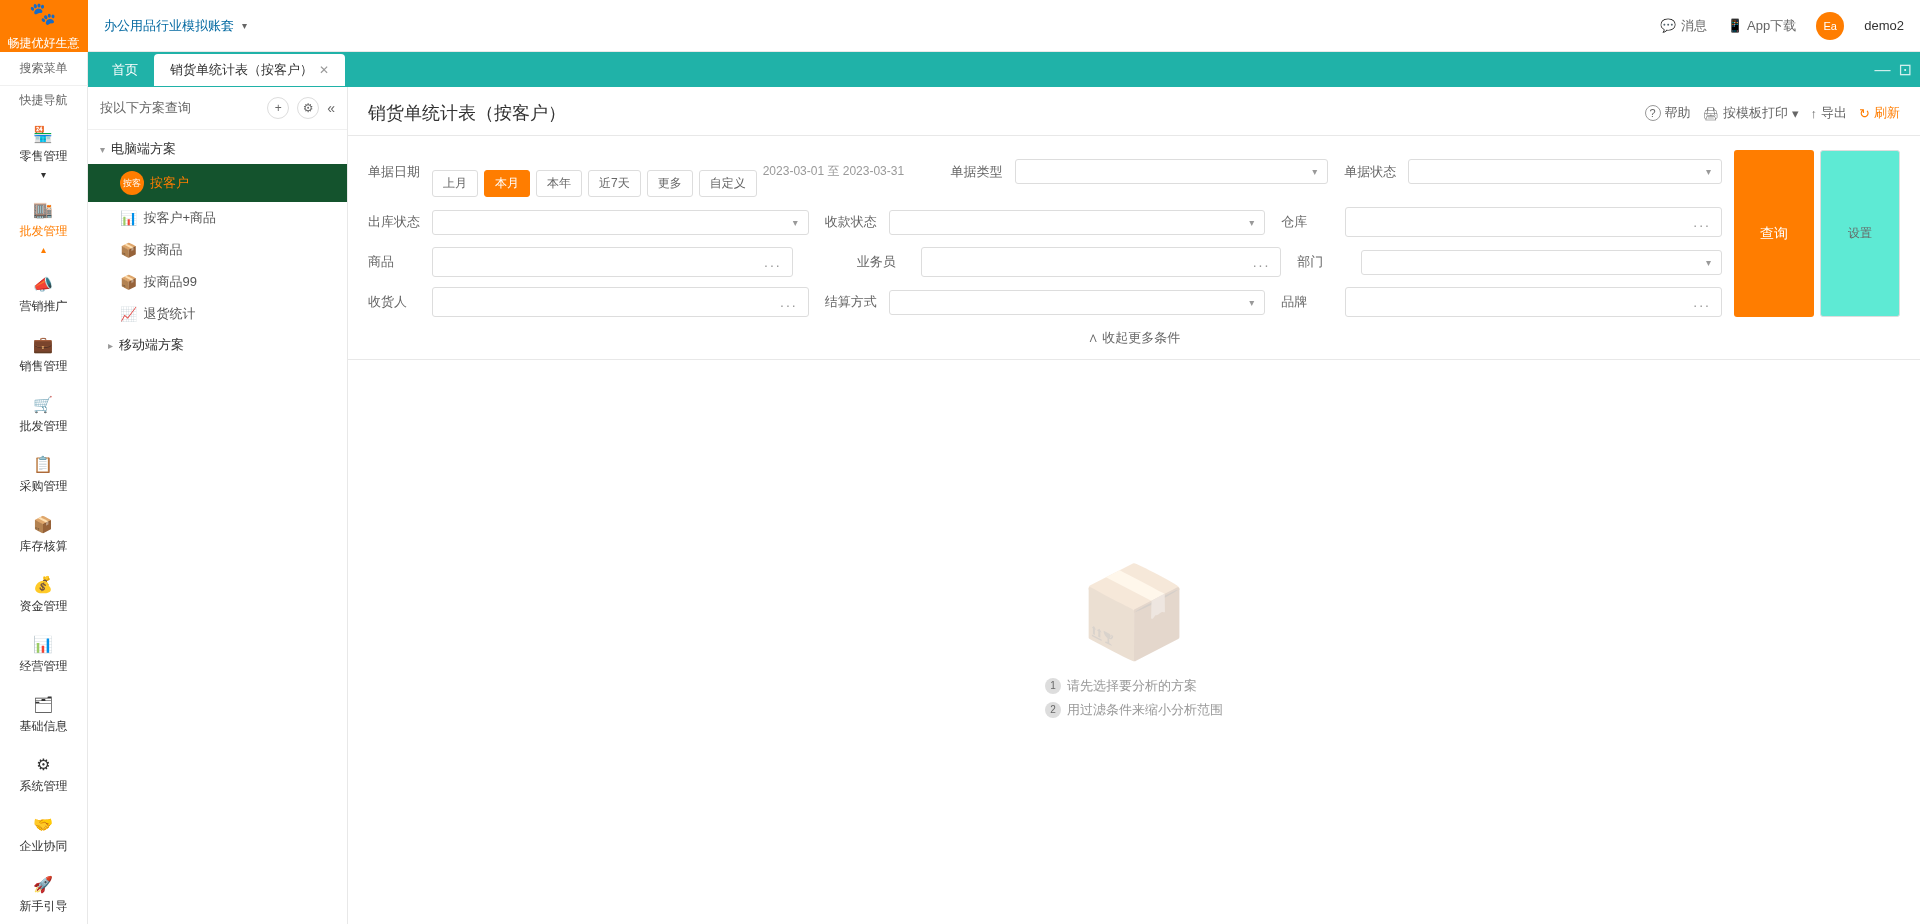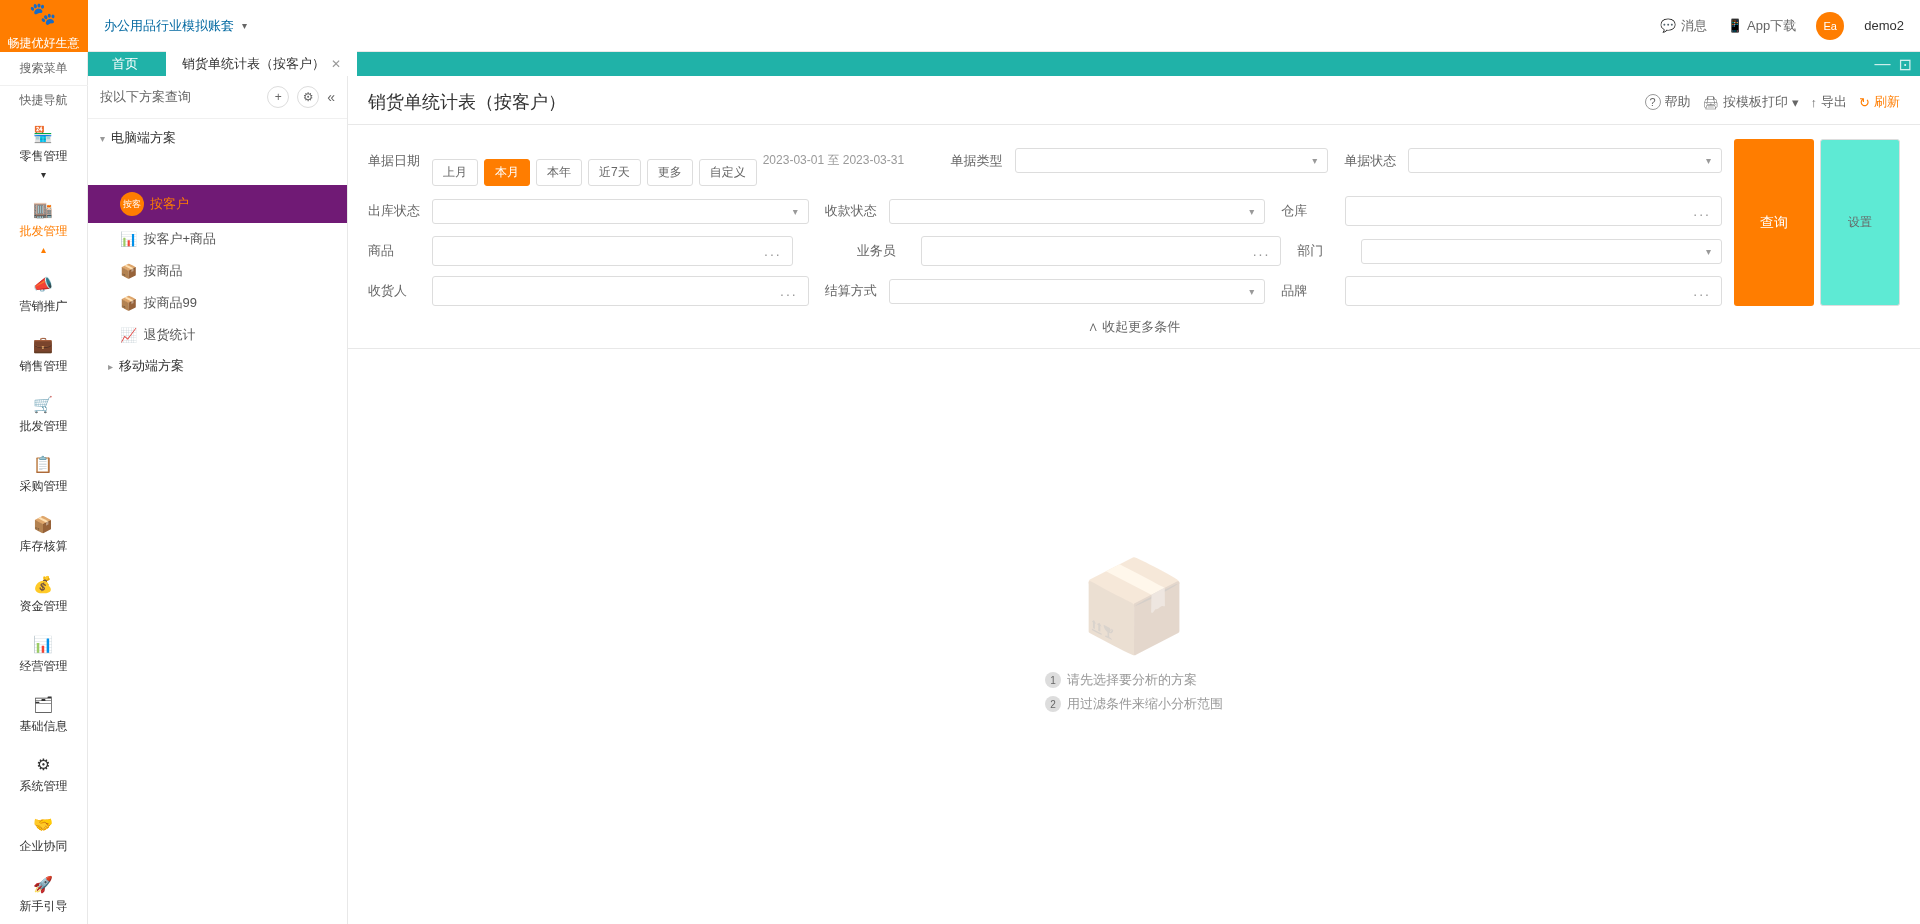--- a/index.html
+++ b/index.html
@@ -24,21 +24,21 @@
     
     .top-header { height: 52px; background: #fff; border-bottom: 1px solid #e8e8e8; display: flex; align-items: center; justify-content: space-between; padding: 0 16px; flex-shrink: 0; }
     .top-header-left { display: flex; align-items: center; gap: 8px; font-size: 13px; color: #666; }
     .top-header-left .app-title { color: #0369a1; }
     .top-header-left .dropdown-arrow { font-size: 10px; cursor: pointer; }
     .top-header-right { display: flex; align-items: center; gap: 20px; font-size: 13px; color: #666; }
     .top-header-right .action-item { display: flex; align-items: center; gap: 4px; cursor: pointer; }
     .user-avatar { width: 28px; height: 28px; border-radius: 50%; background: #ff7d00; display: flex; align-items: center; justify-content: center; color: #fff; font-size: 11px; cursor: pointer; }
 
     
-    .tab-bar { height: 24px; background: #20b2a8; display: flex; align-items: center; padding: 0 8px; gap: 12px; flex-shrink: 0; }
+    .tab-bar { height: 35px; background: #20b2a8; display: flex; align-items: center; padding: 0 8px; gap: 0; flex-shrink: 0; }
     .tab { height: 32px; padding: 0 16px; border-radius: 4px 4px 0 0; display: flex; align-items: center; gap: 6px; cursor: pointer; font-size: 13px; }
     .tab.home { background: transparent; color: #fff; }
     .tab.active-tab { background: #fff; color: #333; }
     .tab-close { font-size: 12px; color: #999; cursor: pointer; }
     .tab-expand { margin-left: auto; display: flex; align-items: center; gap: 8px; }
     .tab-expand-btn { color: #fff; font-size: 16px; cursor: pointer; opacity: 0.8; }
 
     
     .content-area { flex: 1; display: flex; overflow: hidden; }
 
@@ -47,21 +47,21 @@
     .left-panel-header { padding: 10px 12px; display: flex; align-items: center; justify-content: space-between; border-bottom: 1px solid #f0f0f0; }
     .left-panel-title { font-size: 13px; color: #666; }
     .left-panel-actions { display: flex; gap: 8px; align-items: center; }
     .icon-btn { width: 22px; height: 22px; border-radius: 50%; border: 1px solid #ddd; display: flex; align-items: center; justify-content: center; cursor: pointer; font-size: 12px; color: #666; }
     .collapse-btn { font-size: 14px; color: #666; cursor: pointer; }
 
     .tree-section { padding: 4px 0; }
     .tree-group-header { padding: 6px 12px; display: flex; align-items: center; gap: 6px; font-size: 13px; color: #333; cursor: pointer; }
     .tree-arrow { font-size: 10px; color: #999; }
     .tree-item { padding: 7px 12px 7px 32px; display: flex; align-items: center; gap: 6px; font-size: 13px; color: #555; cursor: pointer; }
-    .tree-item.active { color: #ff7d00; background: #701a75; margin-top: 32px; }
+    .tree-item.active { color: #ff7d00; background: #14532d; }
     .tree-item-icon { font-size: 14px; }
     .tree-subgroup-header { padding: 6px 12px 6px 20px; display: flex; align-items: center; gap: 6px; font-size: 13px; color: #333; cursor: pointer; }
     .active-circle { width: 24px; height: 24px; border-radius: 50%; background: #ff7d00; display: flex; align-items: center; justify-content: center; color: #fff; font-size: 11px; flex-shrink: 0; }
 
     
     .right-panel { flex: 1; display: flex; flex-direction: column; overflow: hidden; background: #f5f5f5; }
 
     
     .page-header { padding: 14px 20px 10px; background: #fff; border-bottom: 1px solid #e8e8e8; display: flex; align-items: center; justify-content: space-between; }
     .page-title { font-size: 18px; font-weight: 500; color: #333; }

